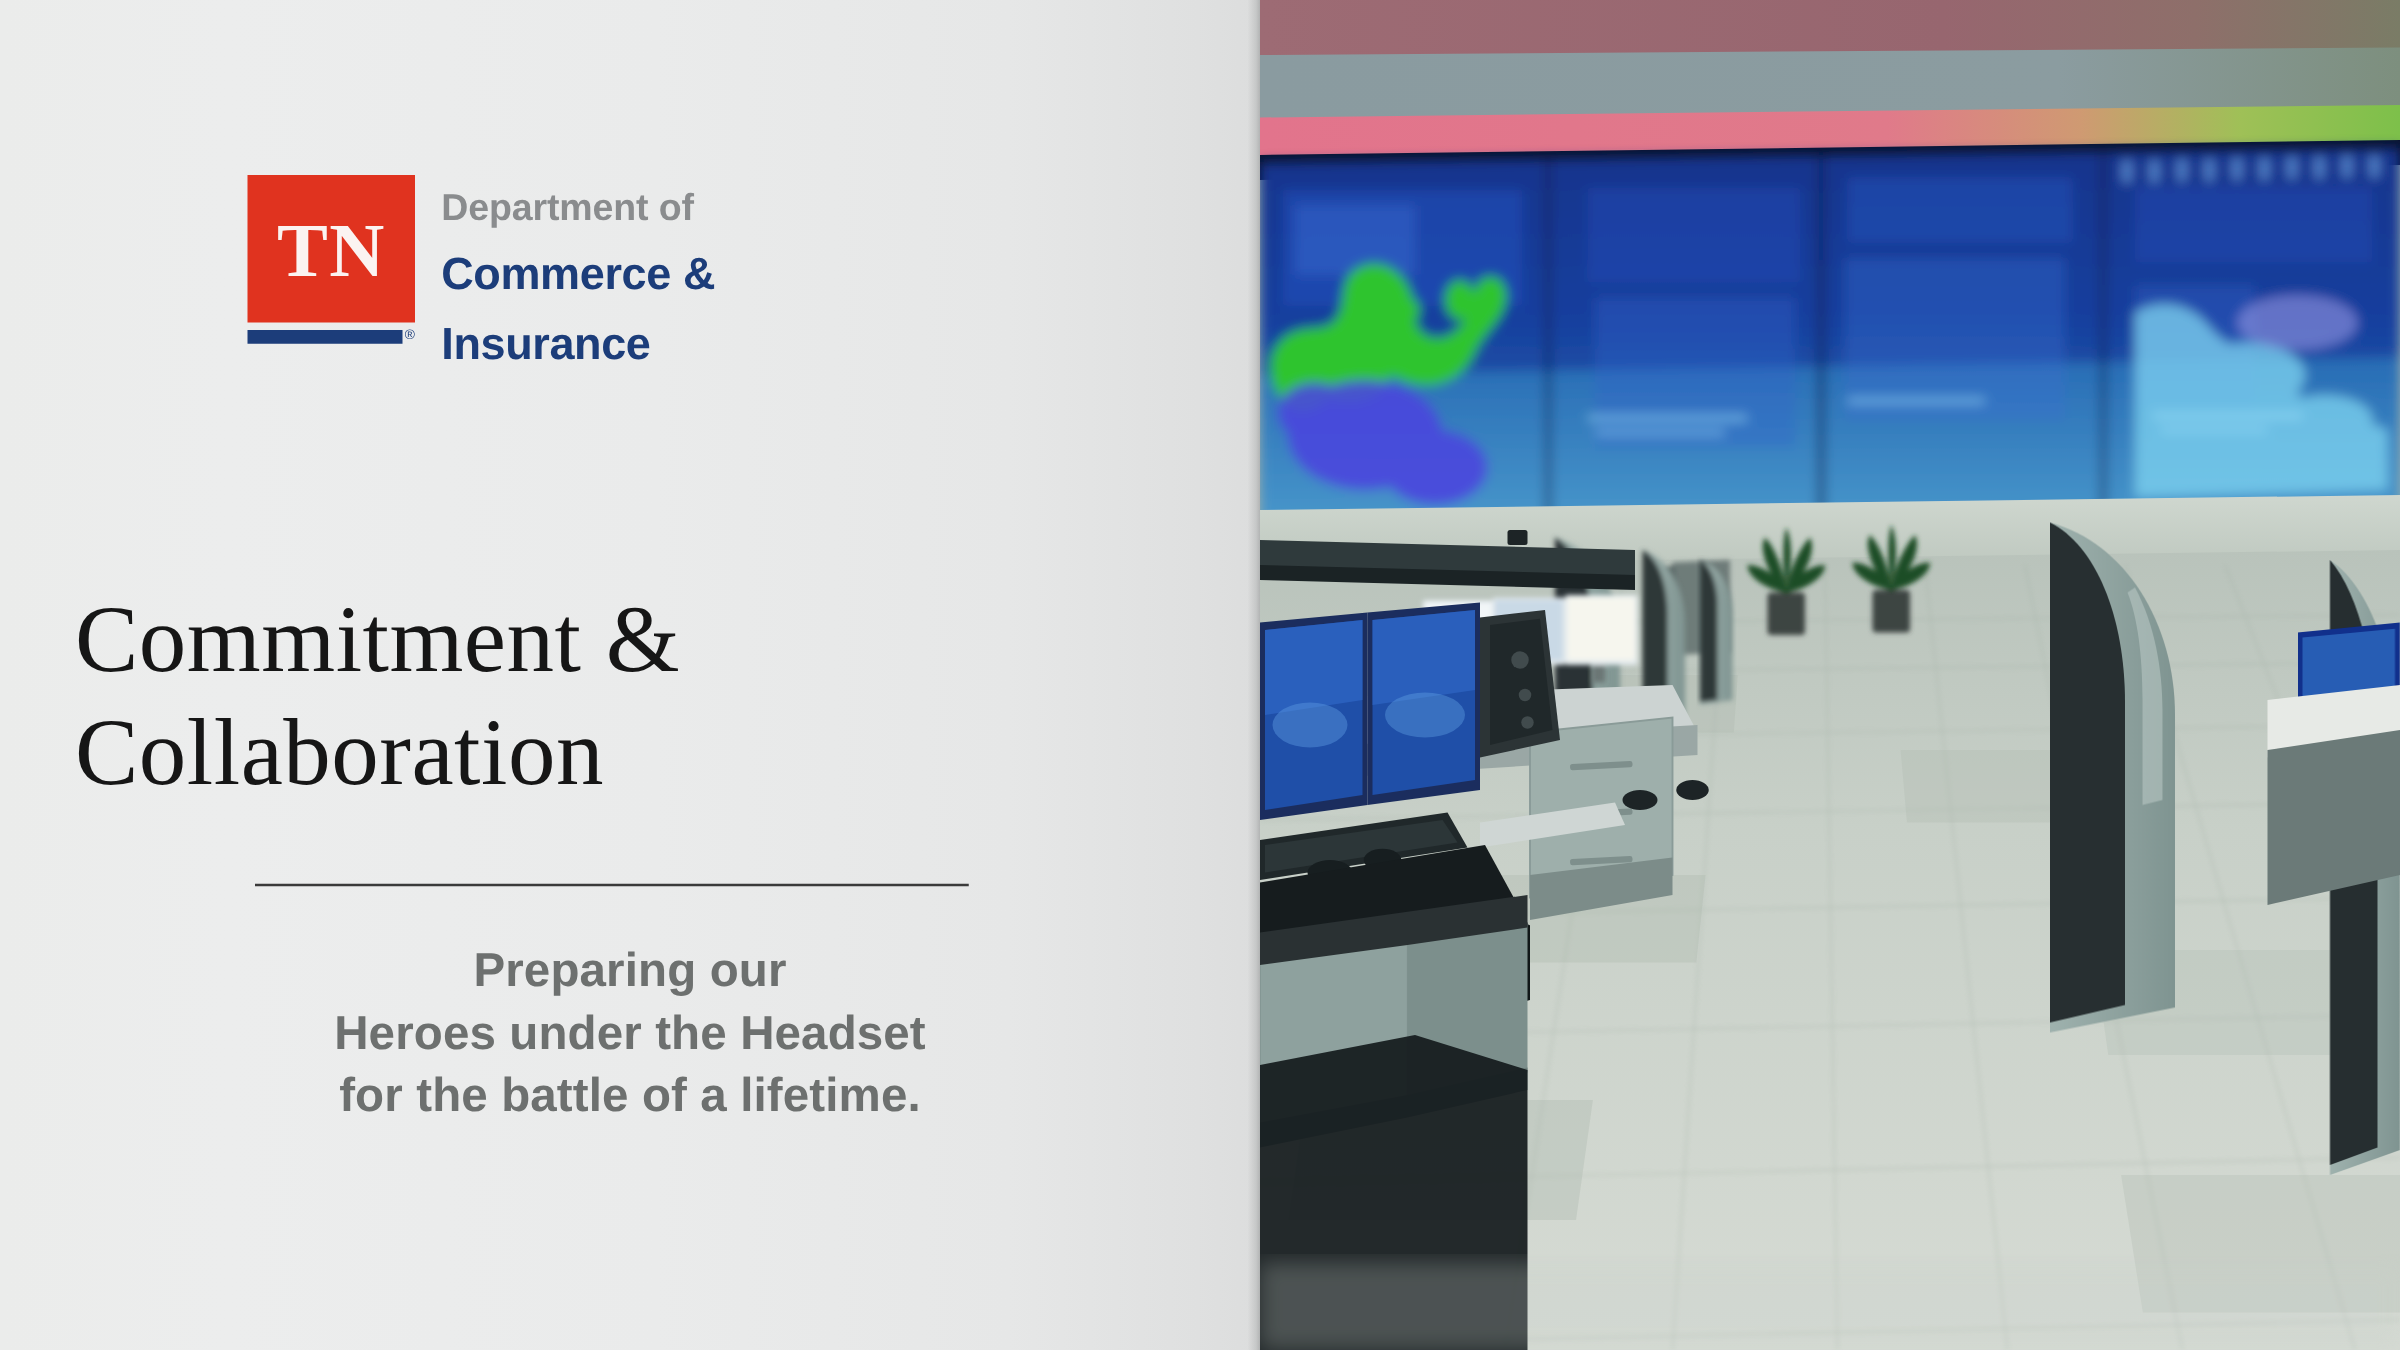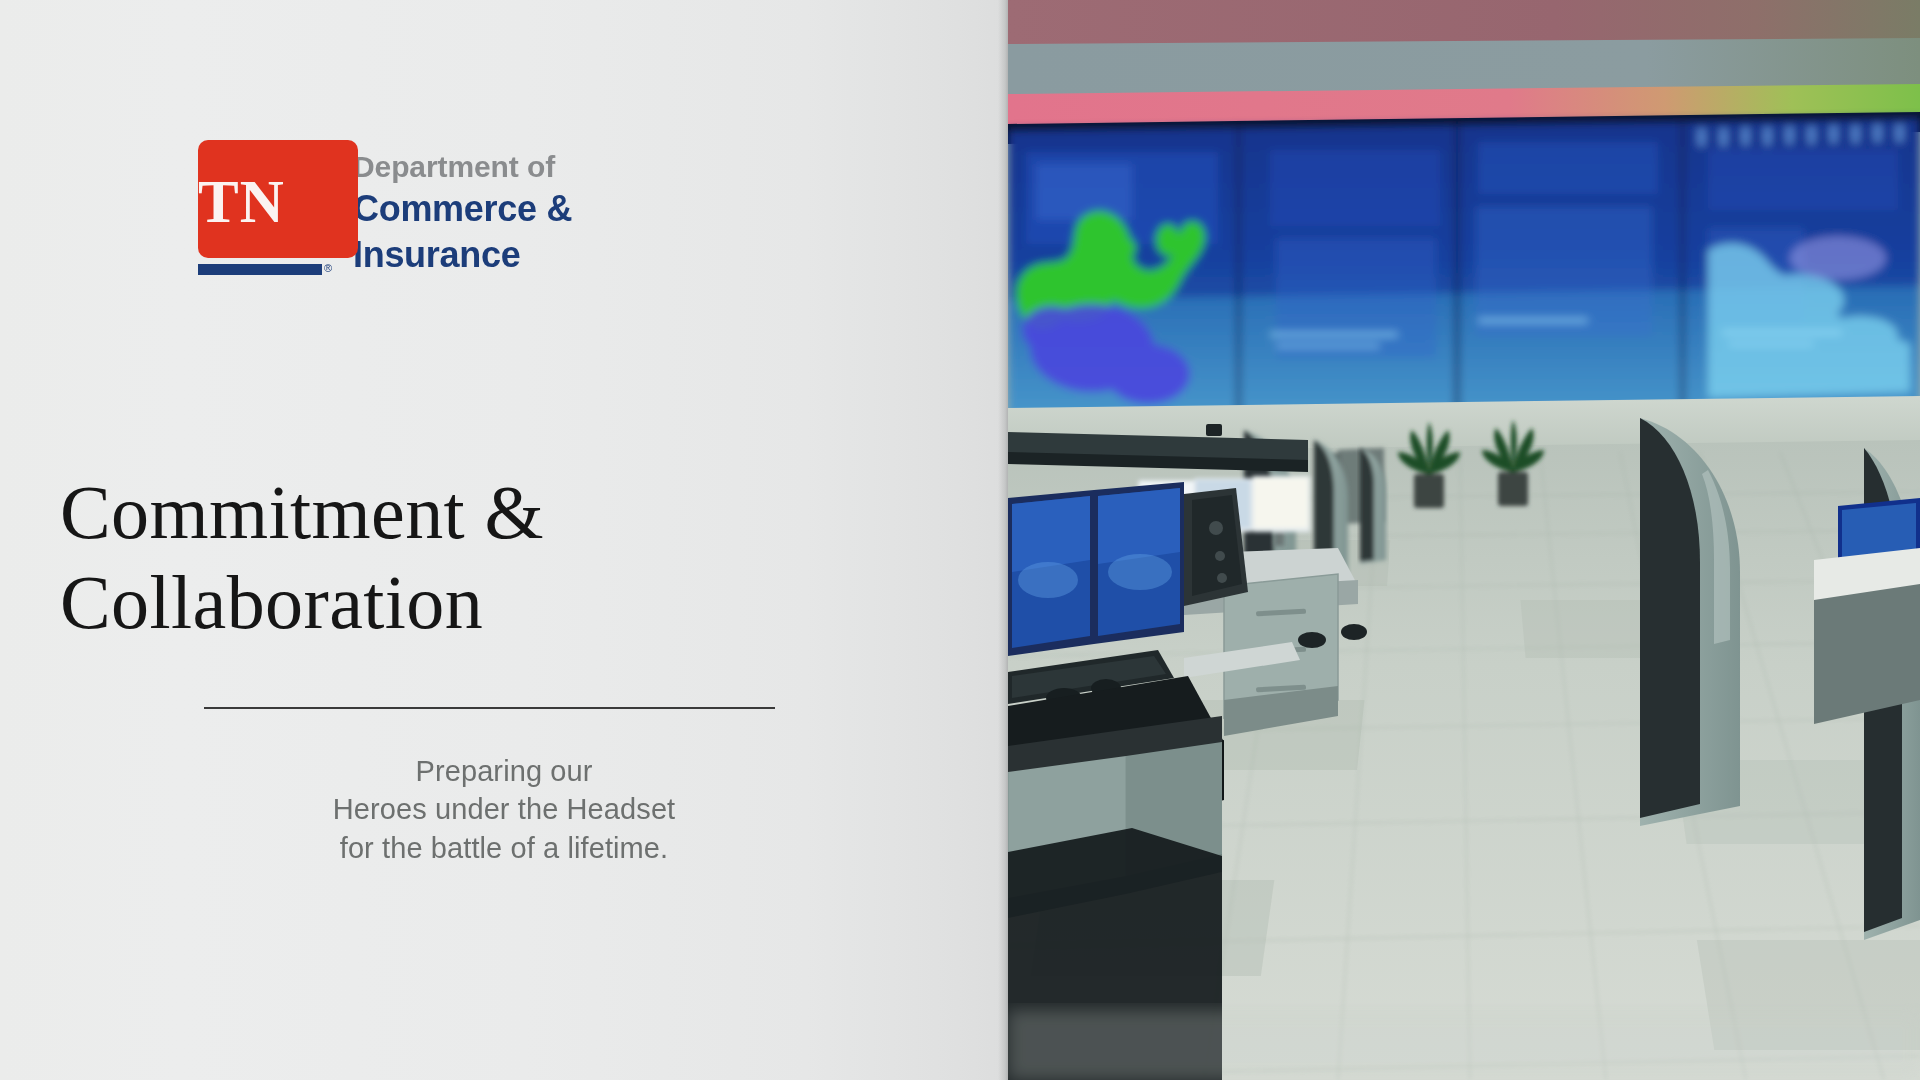--- a/index.html
+++ b/index.html
@@ -52,27 +52,26 @@
     left:198px;
     top:140px;
     display:flex;
     align-items:flex-start;
   }
   .logo-mark {
     position:relative;
     width:134px;
   }
   .logo-square {
-    width:160px;
+    width:134px;
     height:118px;
     background:#e0331f;
     display:flex;
     align-items:center;
-    justify-content:flex-start;
-    border-radius:10px;
+    justify-content:center;
   }
   .logo-tn {
     font-family:"Liberation Serif", "DejaVu Serif", serif;
     font-weight:700;
     font-size:61px;
     line-height:1;
     color:#fbf3f1;
     letter-spacing:1px;
     transform:translateY(2px);
   }
@@ -103,21 +102,21 @@
     color:#8a8c8e;
     line-height:1.08;
     letter-spacing:-0.1px;
   }
   .logo-name {
     font-size:36px;
     font-weight:700;
     color:#1c3d7a;
     line-height:1.11;
     letter-spacing:-0.3px;
-    margin-top:6px;
+    margin-top:16px;
   }
 
   
   .title-wrap {
     position:absolute;
     left:0;
     top:468px;
     width:1008px;
     padding:0 60px;
     text-align:left;
@@ -145,22 +144,22 @@
   
   .subtitle-wrap {
     position:absolute;
     left:0;
     top:752px;
     width:1008px;
     padding:0 40px;
     text-align:center;
   }
   .slide-subtitle {
-    font-size:29px;
-    font-weight:400;
+    font-size:38px;
+    font-weight:700;
     color:#6d706f;
     line-height:1.32;
     letter-spacing:0.1px;
     white-space:pre-line;
   }
 
   
   .photo {
     position:relative;
     flex:1 1 auto;

